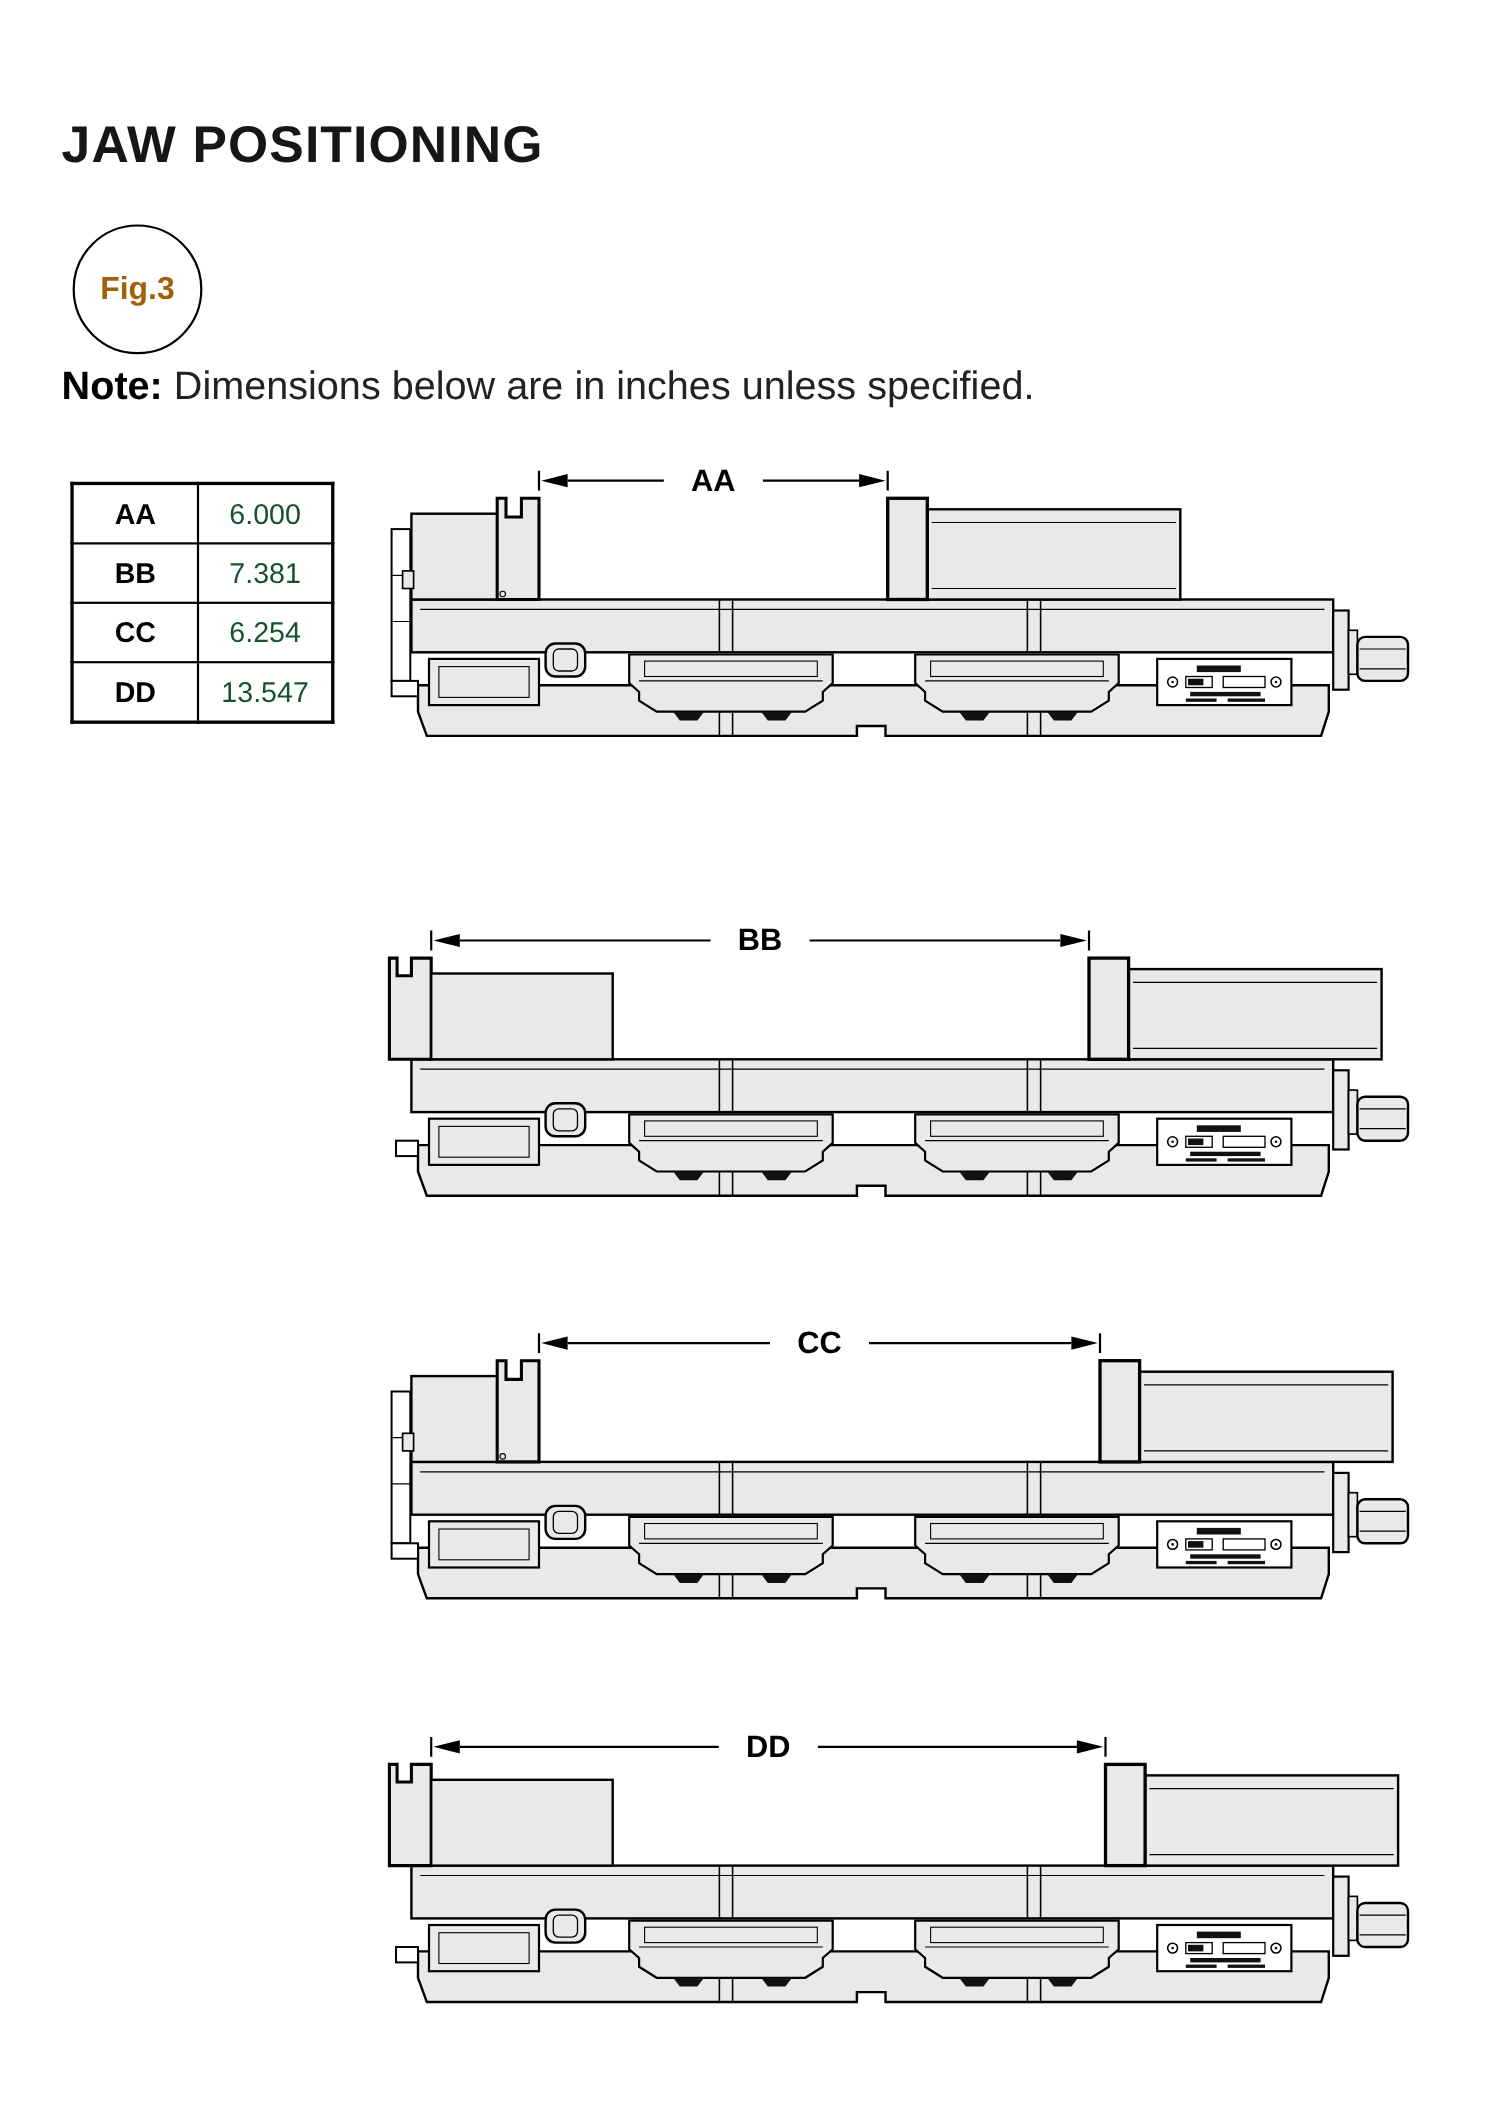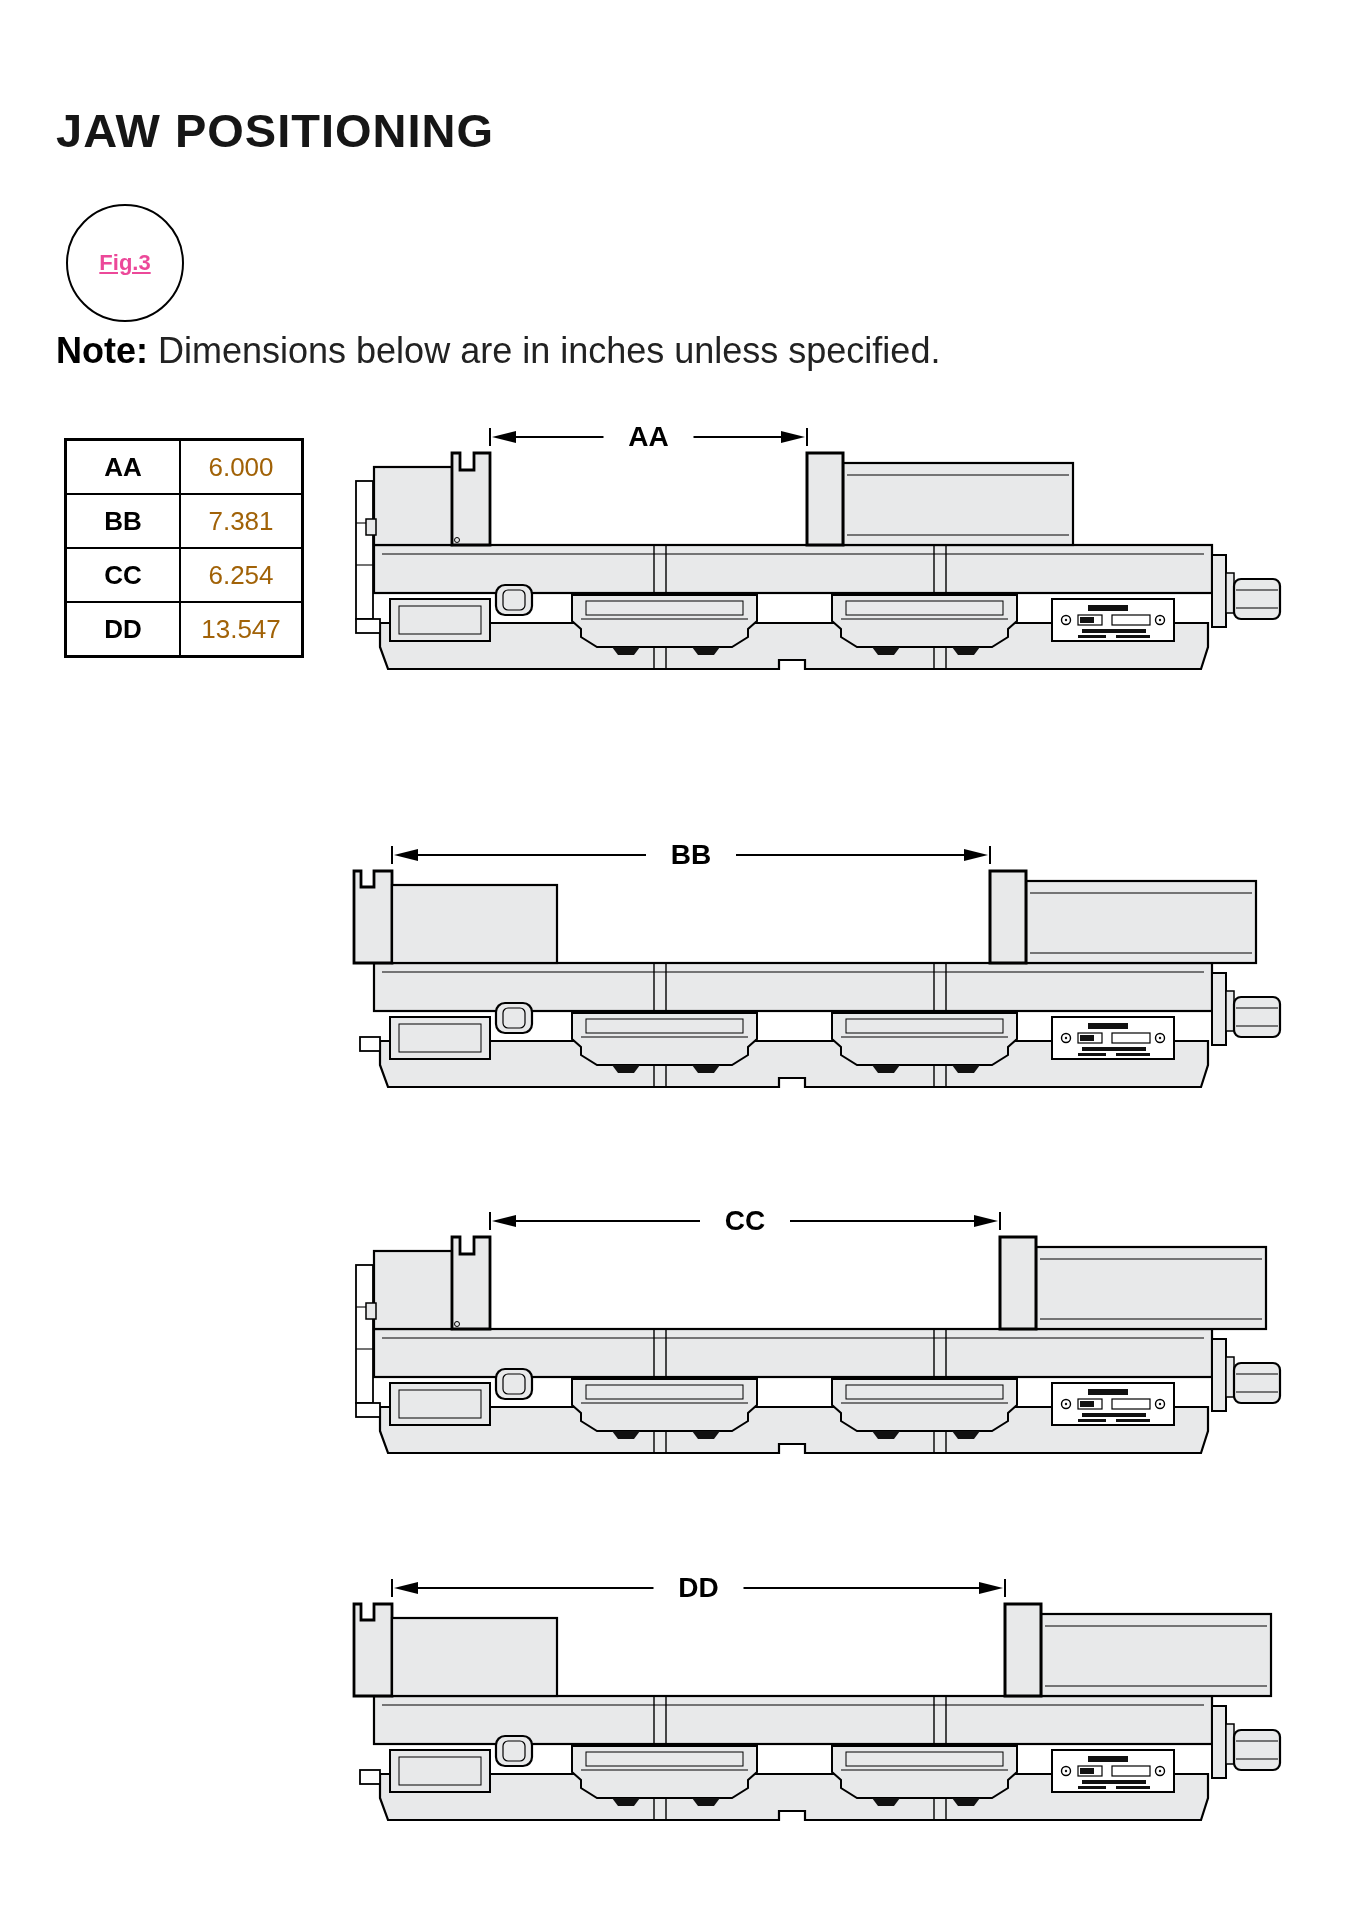--- a/index.html
+++ b/index.html
@@ -10,35 +10,35 @@
   .page-title{
     position:absolute;left:56px;top:72px;
     font-size:47px;font-weight:800;letter-spacing:1px;color:#161616;
   }
   .fig-badge{
     position:absolute;left:66px;top:204px;width:114px;height:114px;
     border:2px solid #000;border-radius:50%;
     display:flex;align-items:center;justify-content:center;
     background:#fff;
   }
-  .fig-badge span{font-size:22px;font-weight:700;color:#ec4899;text-decoration:underline;}
+  .fig-badge span{font-size:29px;font-weight:700;color:#a16207;}
   .note-line{
     position:absolute;left:56px;top:330px;font-size:36px;color:#222;
   }
   .note-line b{font-weight:700;color:#000;}
   table.dim-table{
     position:absolute;left:64px;top:438px;border-collapse:collapse;
     border:3px solid #000;background:#fff;
   }
   table.dim-table td{
     border:2px solid #000;height:52px;font-size:26px;text-align:center;
     vertical-align:middle;padding:0 8px;
   }
   table.dim-table td.k{width:96px;font-weight:700;color:#000;}
-  table.dim-table td.v{width:104px;font-weight:400;color:#a16207;}
+  table.dim-table td.v{width:104px;font-weight:400;color:#14532d;}
   .figure-wrap{position:absolute;left:272px;width:1010px;height:260px;}
   svg{display:block}
 </style>
 </head>
 <body>
 
 <h1 class="page-title">JAW POSITIONING</h1>
 
 <div class="fig-badge">
   <span>Fig.3</span>

